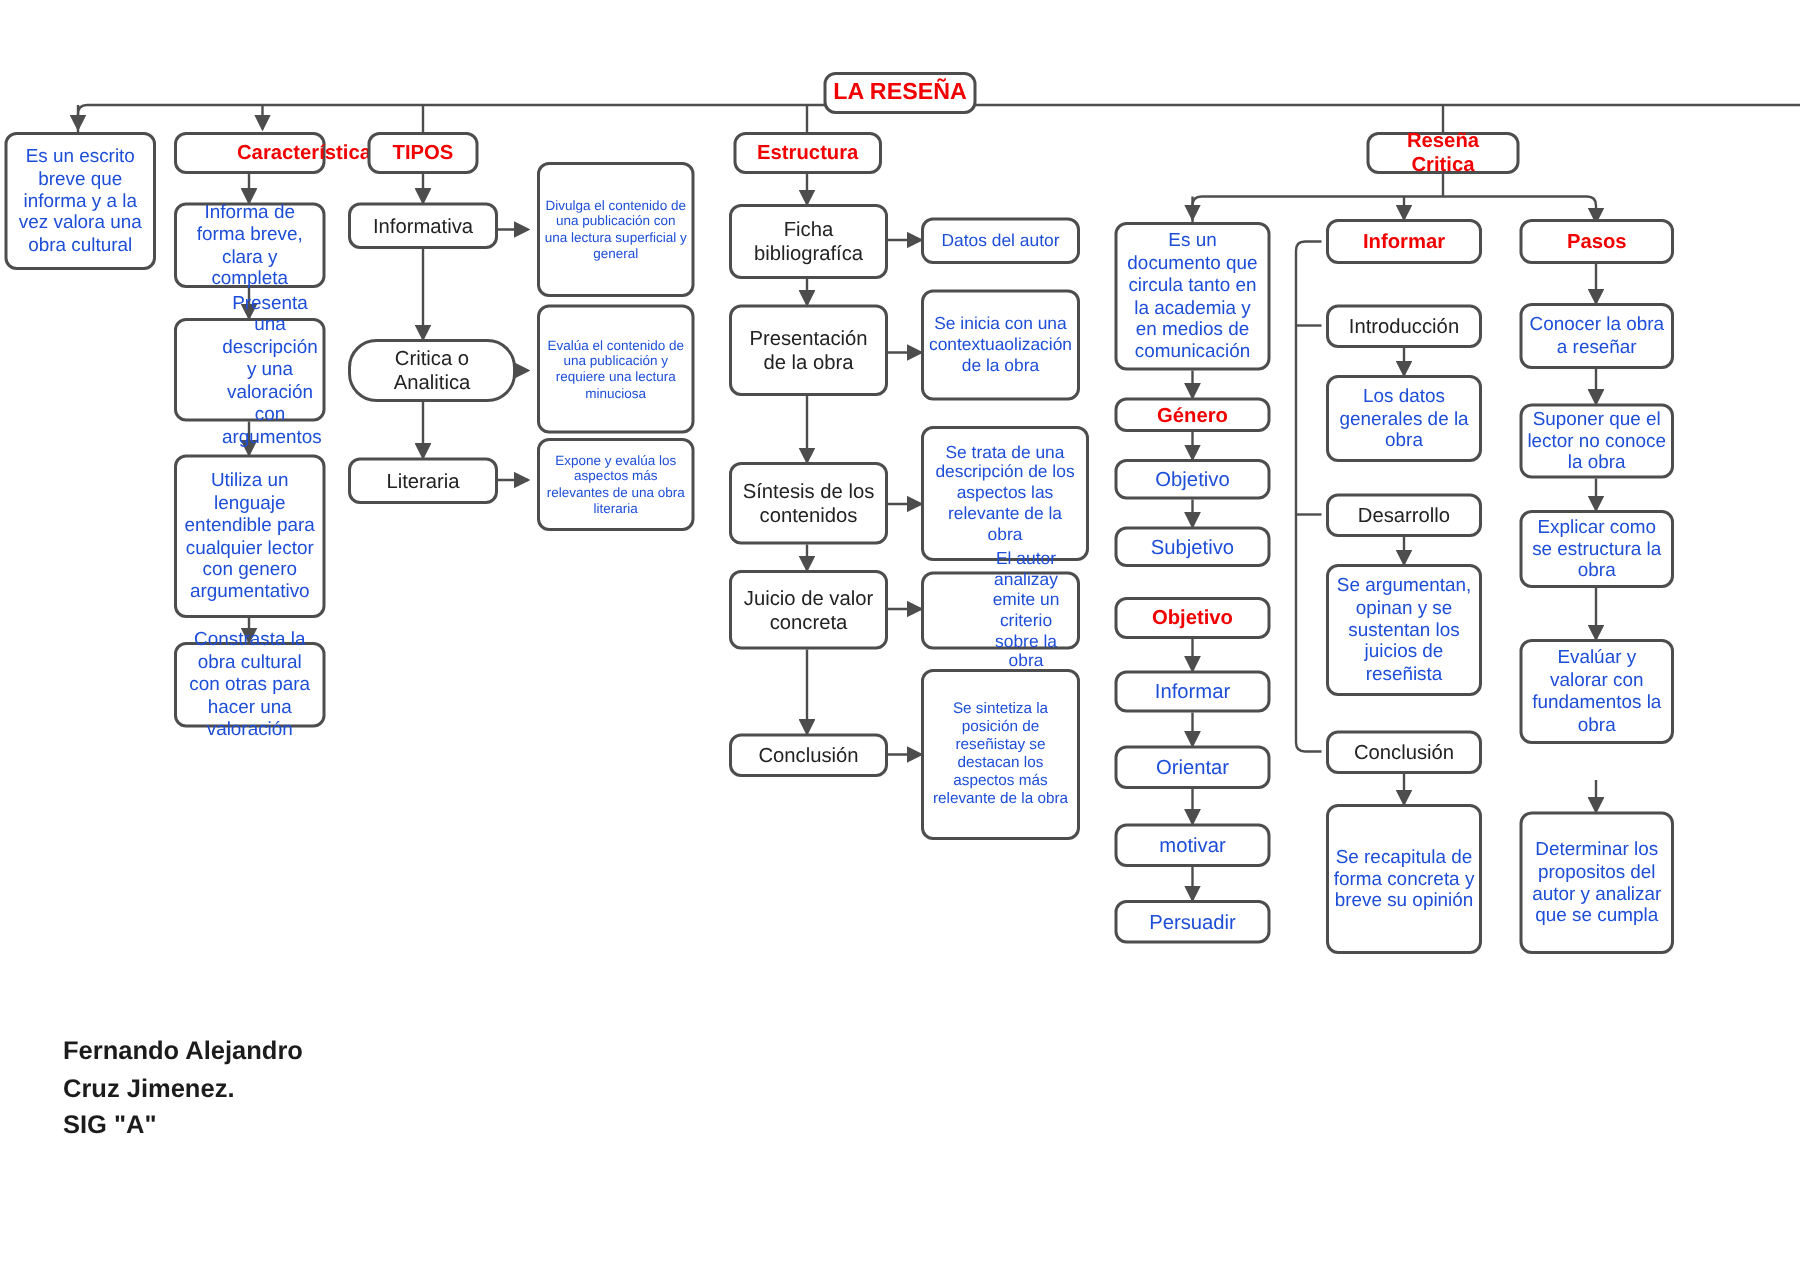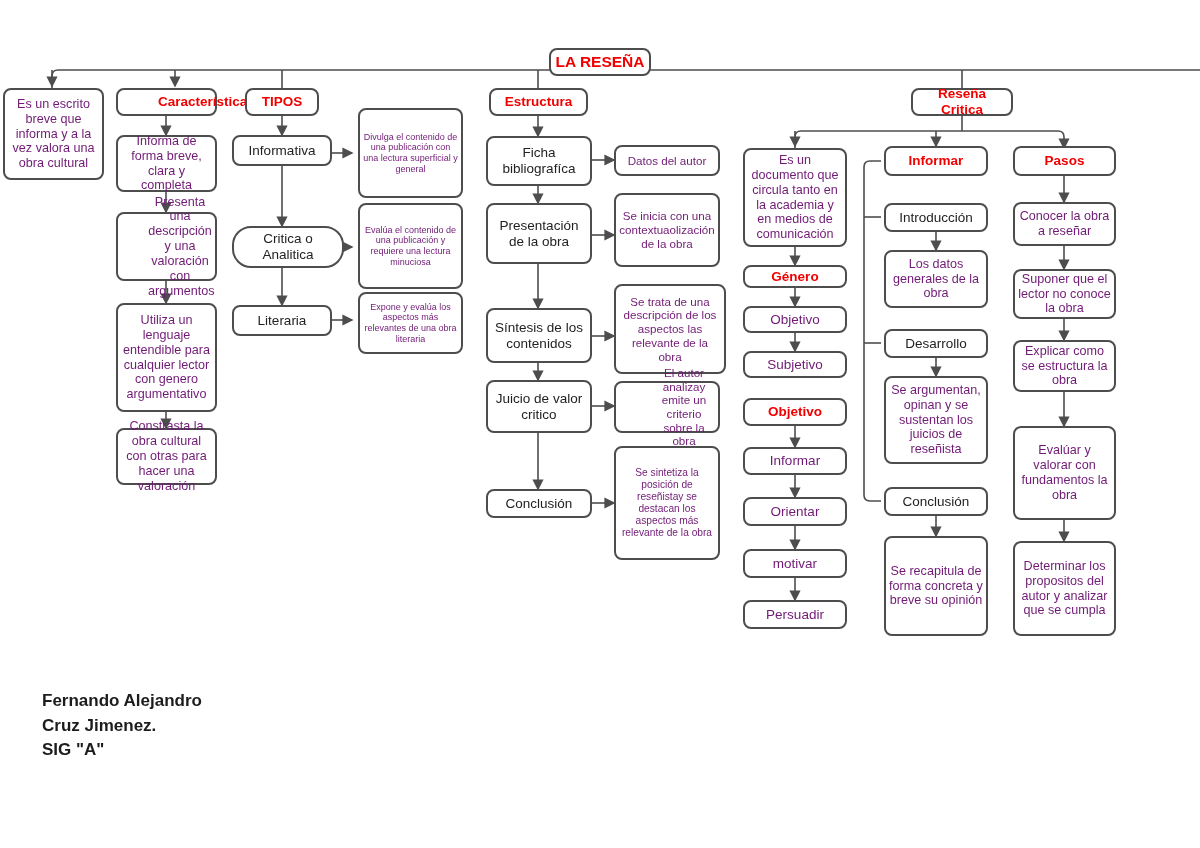--- a/index.html
+++ b/index.html
@@ -35,21 +35,21 @@
     align-items: center;
     justify-content: center;
     text-align: center;
     line-height: 1.18;
     padding: 2px 3px;
     color: #1a73d4;
     z-index: 2;
   }
   .node span { display: block; width: 100%; }
   .t-red   { color: #f20000; font-weight: bold; }
-  .t-blue  { color: #701a75; }
+  .t-blue  { color: #1d4ed8; }
   .t-black { color: #222222; }
   .fs-15 { font-size: 15.5px; margin-top: 23px; }
   .fs-13 { font-size: 13.5px; }
   .fs-12 { font-size: 12.6px; }
   .fs-11 { font-size: 11.6px; }
   .fs-10 { font-size: 10.2px; }
   .fs-9  { font-size: 9.0px; }
   #footer {
     position: absolute;
     left: 42px;
@@ -193,21 +193,21 @@
   <div class="node fs-13" style="left:486px; top:136px; width:106px; height:50px;">
     <span class="t-black">Ficha bibliografíca</span>
   </div>
   <div class="node fs-13" style="left:486px; top:203px; width:106px; height:61px;">
     <span class="t-black">Presentación de la obra</span>
   </div>
   <div class="node fs-13" style="left:486px; top:308px; width:106px; height:55px;">
     <span class="t-black">Síntesis de los contenidos</span>
   </div>
   <div class="node fs-13" style="left:486px; top:380px; width:106px; height:53px;">
-    <span class="t-black">Juicio de valor critico</span>
+    <span class="t-black">Juicio de valor concreta</span>
   </div>
   <div class="node fs-13" style="left:486px; top:489px; width:106px; height:29px;">
     <span class="t-black">Conclusión</span>
   </div>
   <div class="node fs-11" style="left:614px; top:145px; width:106px; height:31px;">
     <span class="t-blue">Datos del autor</span>
   </div>
   <div class="node fs-11" style="left:614px; top:193px; width:106px; height:74px;">
     <span class="t-blue">Se inicia con una contextuaolización de la obra</span>
   </div>
@@ -282,21 +282,21 @@
   </div>
   <div class="node fs-12" style="left:1013px; top:202px; width:103px; height:44px;">
     <span class="t-blue">Conocer la obra a reseñar</span>
   </div>
   <div class="node fs-12" style="left:1013px; top:269px; width:103px; height:50px;">
     <span class="t-blue">Suponer que el lector no conoce la obra</span>
   </div>
   <div class="node fs-12" style="left:1013px; top:340px; width:103px; height:52px;">
     <span class="t-blue">Explicar como se estructura la obra</span>
   </div>
-  <div class="node fs-12" style="left:1013px; top:426px; width:103px; height:94px;justify-content:flex-end;">
+  <div class="node fs-12" style="left:1013px; top:426px; width:103px; height:70px;justify-content:flex-end;">
     <span class="t-blue">Evalúar y valorar con fundamentos la obra</span>
   </div>
   <div class="node fs-12" style="left:1013px; top:541px; width:103px; height:95px;">
     <span class="t-blue">Determinar los propositos del autor y analizar que se cumpla</span>
   </div>
 
   <div id="footer">
     <div>Fernando Alejandro</div>
     <div>Cruz Jimenez.</div>
     <div>SIG "A"</div>

